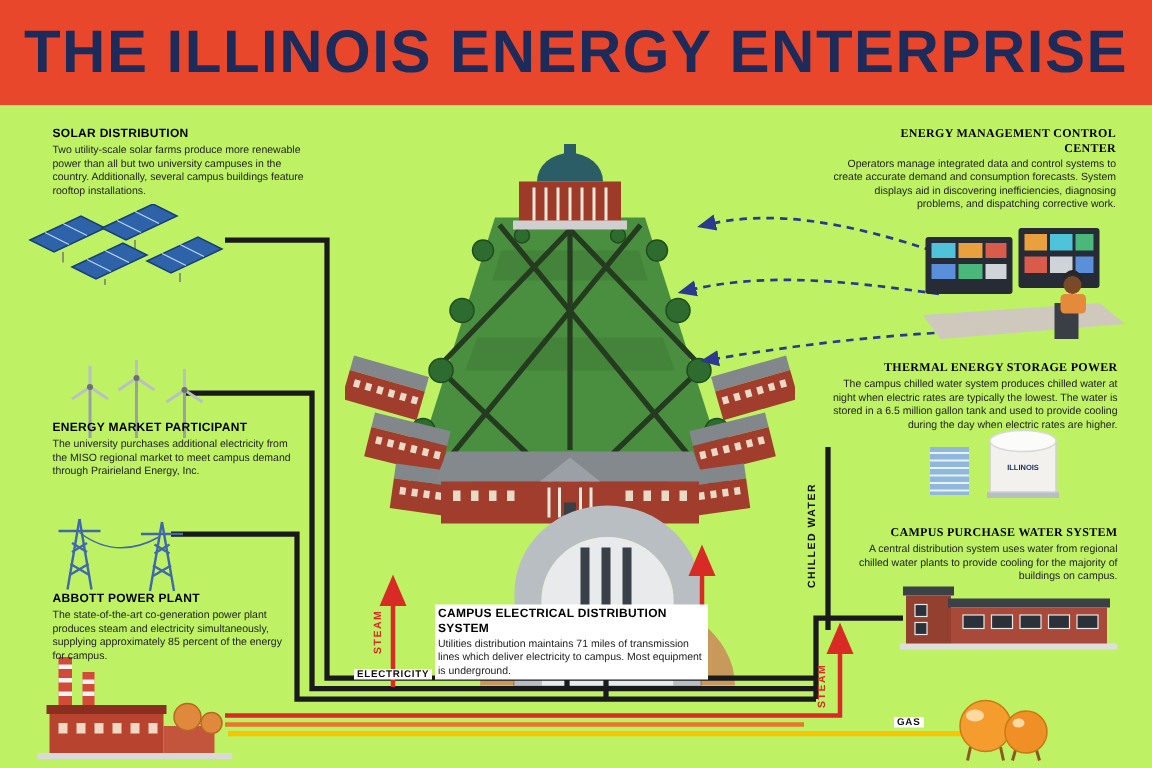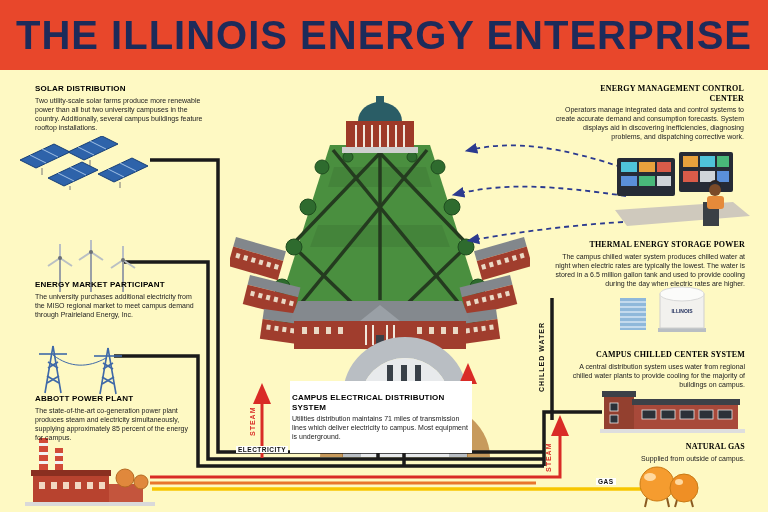--- a/index.html
+++ b/index.html
@@ -1,16 +1,16 @@
 <!DOCTYPE html>
 <html><head>
 <meta charset="utf-8">
 <style>
   html,body{margin:0;padding:0;background:#fff;}
-  .canvas{position:relative;width:768px;height:512px;background:#fef9c3;overflow:hidden;
+  .canvas{position:relative;width:768px;height:512px;background:#bef264;overflow:hidden;
           font-family:"Liberation Sans",sans-serif;}
   .header{position:absolute;left:0;top:0;width:768px;height:70px;background:#E8472B;
           display:flex;align-items:center;justify-content:center;z-index:6;}
   .header h1{margin:0;font-size:40px;font-weight:900;color:#1D2B5A;letter-spacing:1px;
              font-family:"Liberation Sans",sans-serif;white-space:nowrap;}
   .info-block{position:absolute;z-index:5;}
   .info-title{font-size:8px;font-weight:bold;color:#000;margin-bottom:2px;letter-spacing:.2px;line-height:1.2;}
   .info-body{font-size:7px;color:#222;line-height:1.3;}
   .right{text-align:right;}
   .right .info-title{margin-left:auto;font-family:Liberation Serif, serif;}
@@ -239,29 +239,25 @@
 
   <div class="info-block right" style="left:552px;top:84px;width:192px">
     <div class="info-title" style="max-width:145px;margin-left:auto">ENERGY MANAGEMENT CONTROL CENTER</div>
     <div class="info-body">Operators manage integrated data and control systems to create accurate demand and consumption forecasts. System displays aid in discovering inefficiencies, diagnosing problems, and dispatching corrective work.</div>
   </div>
   <div class="info-block right" style="left:552px;top:240px;width:193px">
     <div class="info-title">THERMAL ENERGY STORAGE POWER</div>
     <div class="info-body">The campus chilled water system produces chilled water at night when electric rates are typically the lowest. The water is stored in a 6.5 million gallon tank and used to provide cooling during the day when electric rates are higher.</div>
   </div>
   <div class="info-block right" style="left:565px;top:350px;width:180px">
-    <div class="info-title">CAMPUS CHILLED CENTER SYSTEM</div>
+    <div class="info-title">CAMPUS PURCHASE WATER SYSTEM</div>
     <div class="info-body">A central distribution system uses water from regional chilled water plants to provide cooling for the majority of buildings on campus.</div>
   </div>
-  <div class="info-block right" style="left:640px;top:442px;width:105px">
-    <div class="info-title">NATURAL GAS</div>
-    <div class="info-body">Supplied from outside of campus.</div>
-  </div>
-
-  <div class="info-block" style="left:290px;top:381px;width:178px;background:#fff;padding:12px 2px">
+
+  <div class="info-block" style="left:290px;top:403px;width:178px;background:#fff;padding:1px 2px">
     <div class="info-title">CAMPUS ELECTRICAL DISTRIBUTION SYSTEM</div>
     <div class="info-body">Utilities distribution maintains 71 miles of transmission lines which deliver electricity to campus. Most equipment is underground.</div>
   </div>
 
   <div class="vlabel steam-color" style="left:249px;top:388px;height:48px">STEAM</div>
   <div class="hlabel" style="left:236px;top:446px">ELECTRICITY</div>
   <div class="vlabel dark-color" style="left:538px;top:296px;height:96px">CHILLED WATER</div>
   <div class="vlabel steam-color" style="left:545px;top:424px;height:48px">STEAM</div>
   <div class="hlabel" style="left:596px;top:478px">GAS</div>
 

